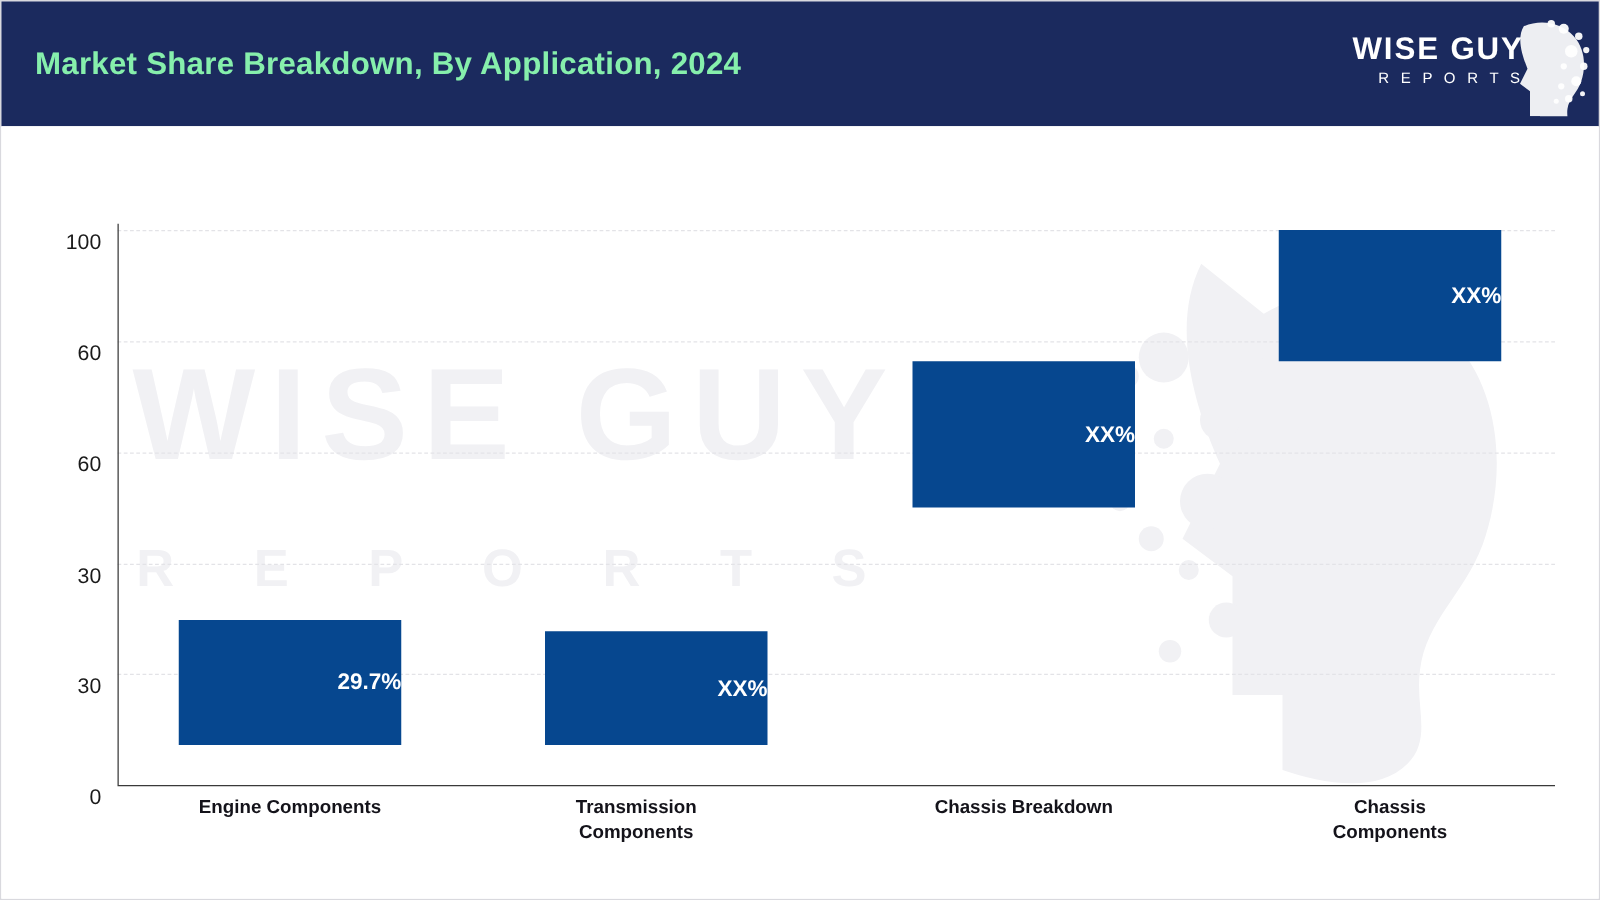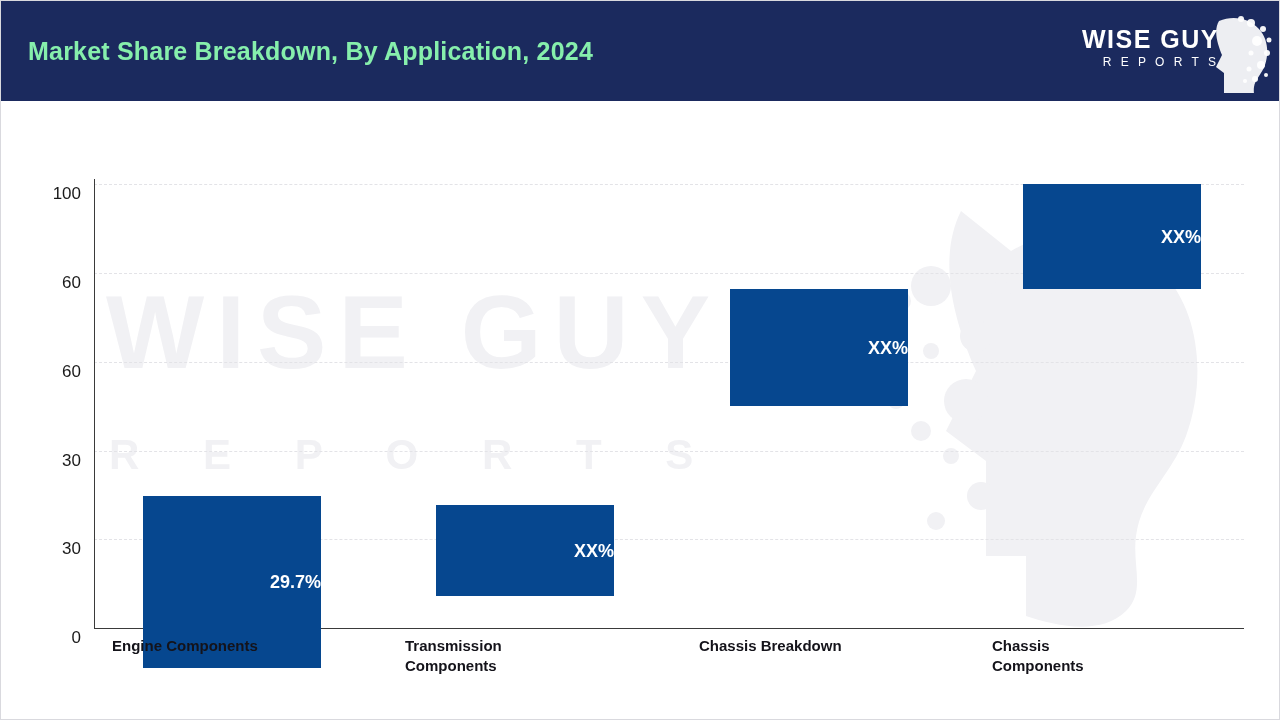--- a/index.html
+++ b/index.html
@@ -137,20 +137,21 @@
     width: 100%;
     text-align: right;
     font-size: 18px;
     font-weight: bold;
     color: #ffffff;
     top: 50%;
     transform: translateY(-50%);
   }
   .cat-label {
     position: absolute;
+    text-align: center;
     font-size: 15px;
     font-weight: bold;
     color: #14131a;
     line-height: 20px;
     top: 535px;
   }
 </style>
 </head>
 <body>
 
@@ -236,42 +237,42 @@
       <div class="y-tick-wrap" style="top:438px;">
         <div class="y-tick-label">30</div>
       </div>
       <div class="y-tick-wrap" style="top:527px;">
         <div class="y-tick-label">0</div>
       </div>
     </div>
 
     <div>
 
-      <div class="bar" style="left:142px; top:395px; width:178px; height:172px;">
+      <div class="bar" style="left:142px; top:395px; width:178px; height:100px;">
         <div class="bar-label">29.7%</div>
       </div>
 
       <div class="bar" style="left:435px; top:404px; width:178px; height:91px;">
         <div class="bar-label">XX%</div>
       </div>
 
       <div class="bar" style="left:729px; top:188px; width:178px; height:117px;">
         <div class="bar-label">XX%</div>
       </div>
 
       <div class="bar" style="left:1022px; top:83px; width:178px; height:105px;">
         <div class="bar-label">XX%</div>
       </div>
     </div>
 
     <div>
       <div class="cat-label" style="left:111px; width:240px;">
         <div>Engine Components</div>
       </div>
-      <div class="cat-label" style="left:404px; width:240px;">
+      <div class="cat-label" style="left:388px; width:240px;">
         <div>Transmission</div>
         <div>Components</div>
       </div>
       <div class="cat-label" style="left:698px; width:240px;">
         <div>Chassis Breakdown</div>
       </div>
       <div class="cat-label" style="left:991px; width:240px;">
         <div>Chassis</div>
         <div>Components</div>
       </div>

